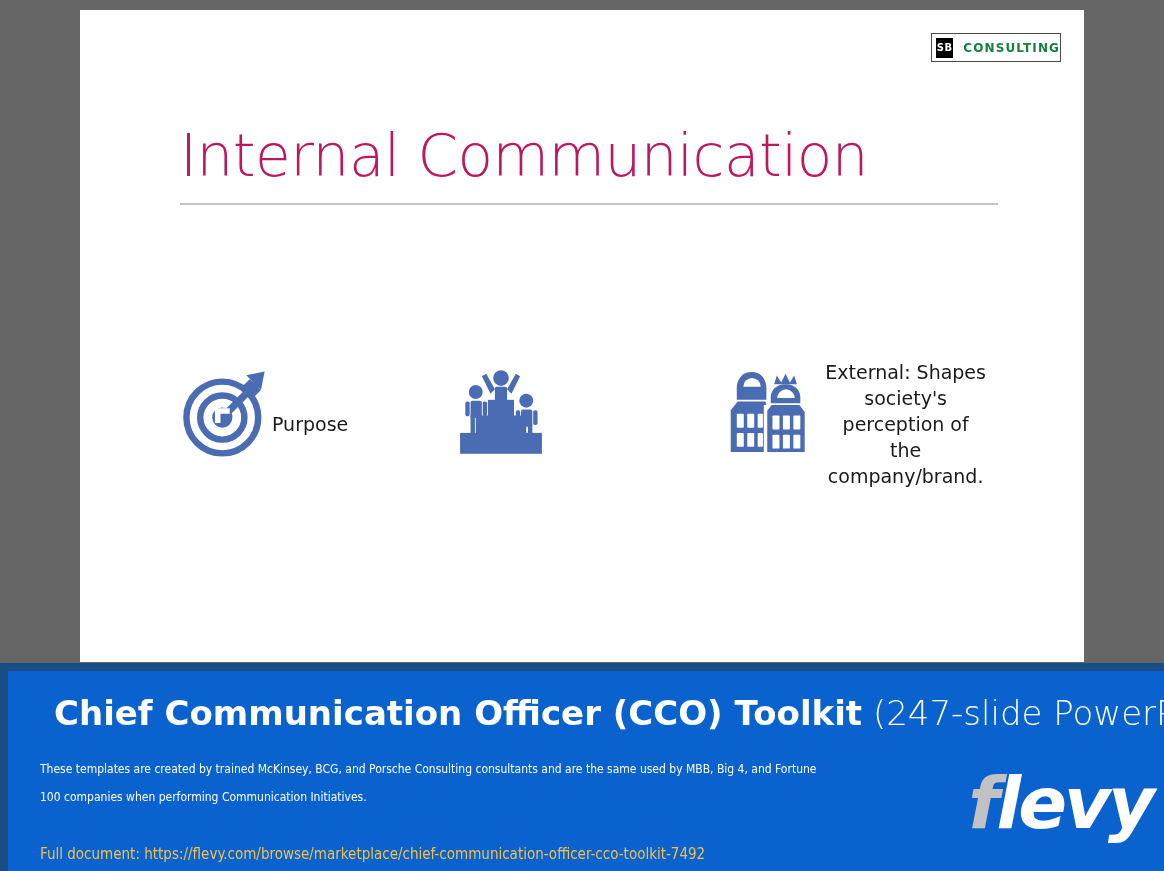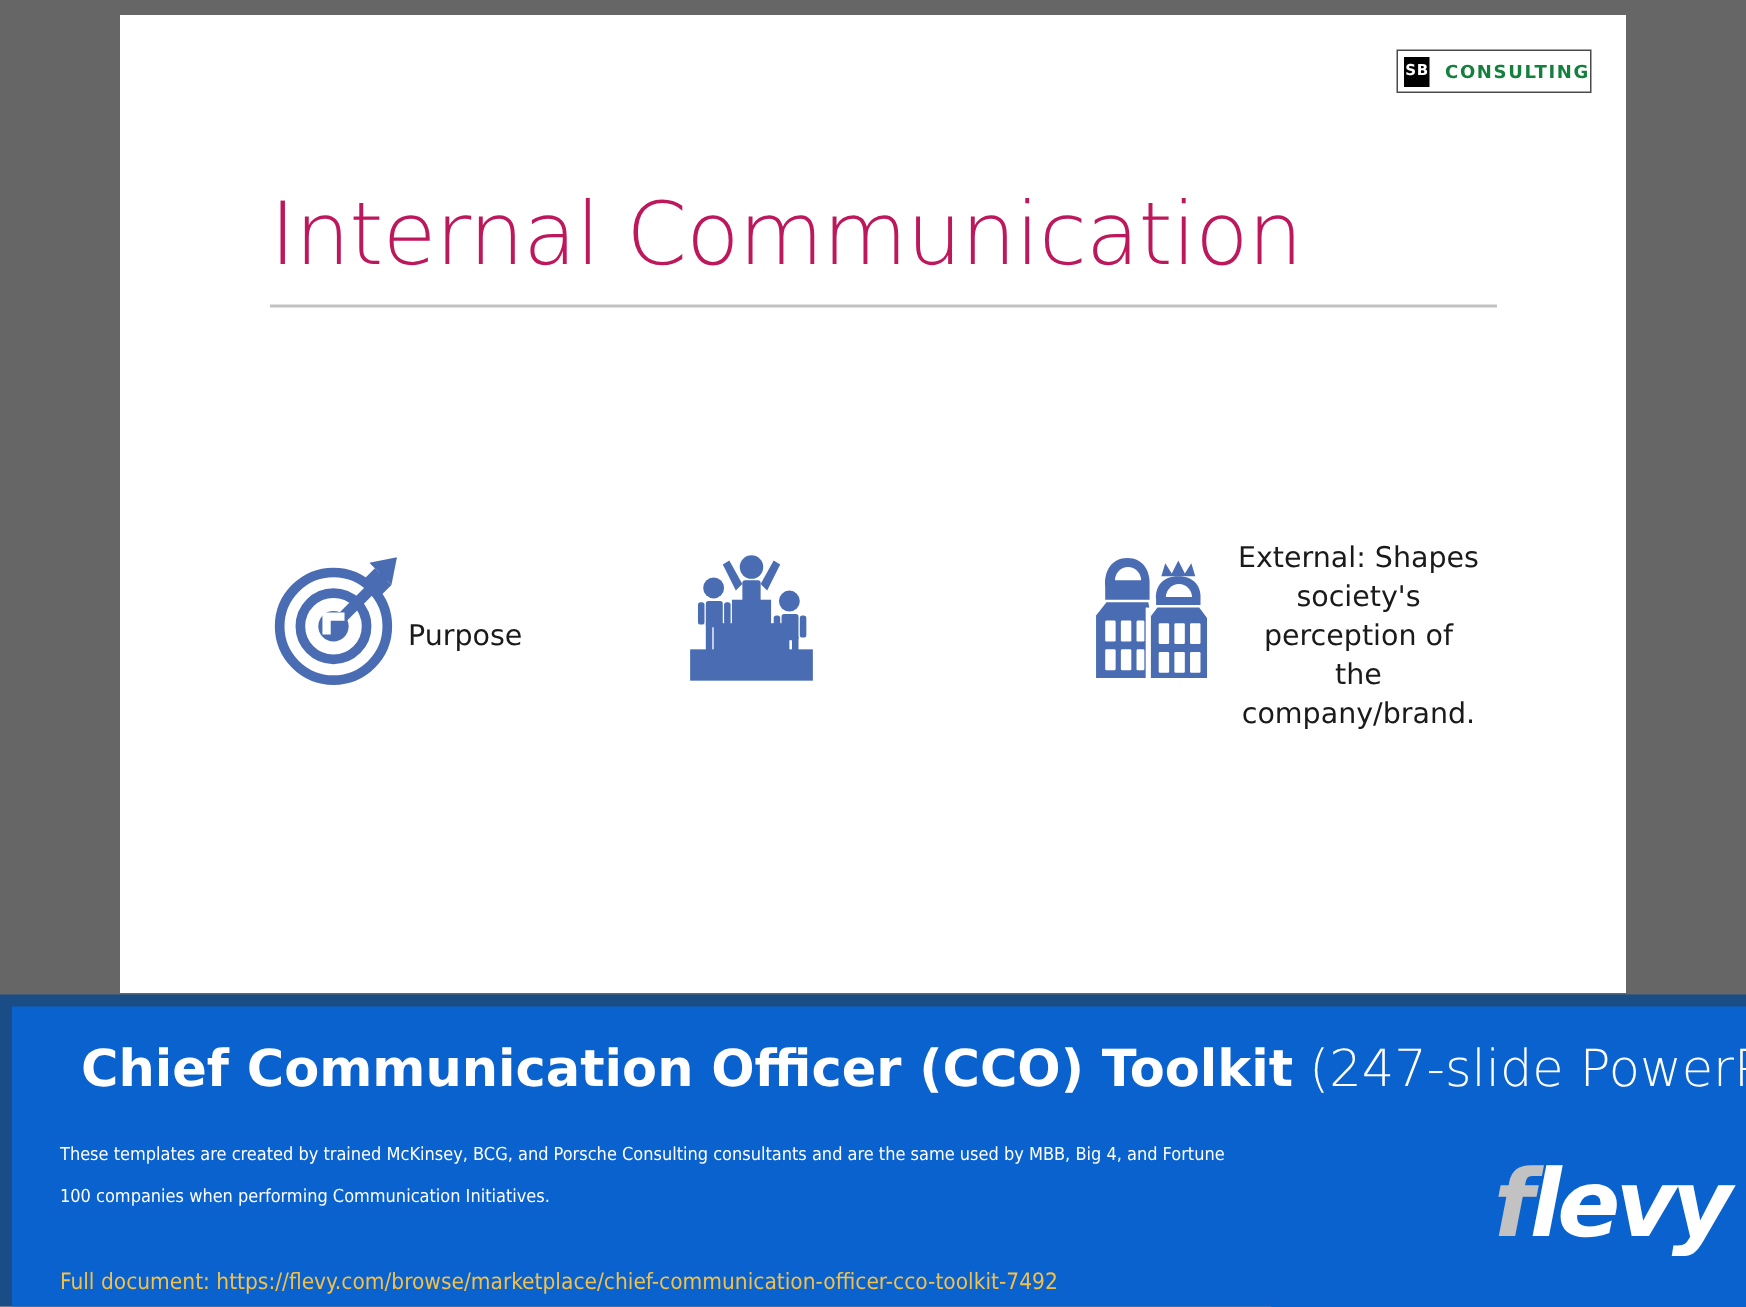--- a/index.html
+++ b/index.html
@@ -165,21 +165,21 @@
     color: #f2c14a;
     font-family: "DejaVu Sans Condensed", "DejaVu Sans", sans-serif;
     font-size: 15px;
     white-space: nowrap;
   }
   #flevy-logo {
     position: absolute;
     right: 12px;
     top: 86px;
     font-family: "DejaVu Sans", sans-serif;
-    font-size: 62px;
+    font-size: 72px;
     font-weight: bold;
     font-style: italic;
     line-height: 92px;
     letter-spacing: -3px;
     color: #ffffff;
   }
   #flevy-logo .f-gray {
     color: #c2c2c2;
   }
 </style>

